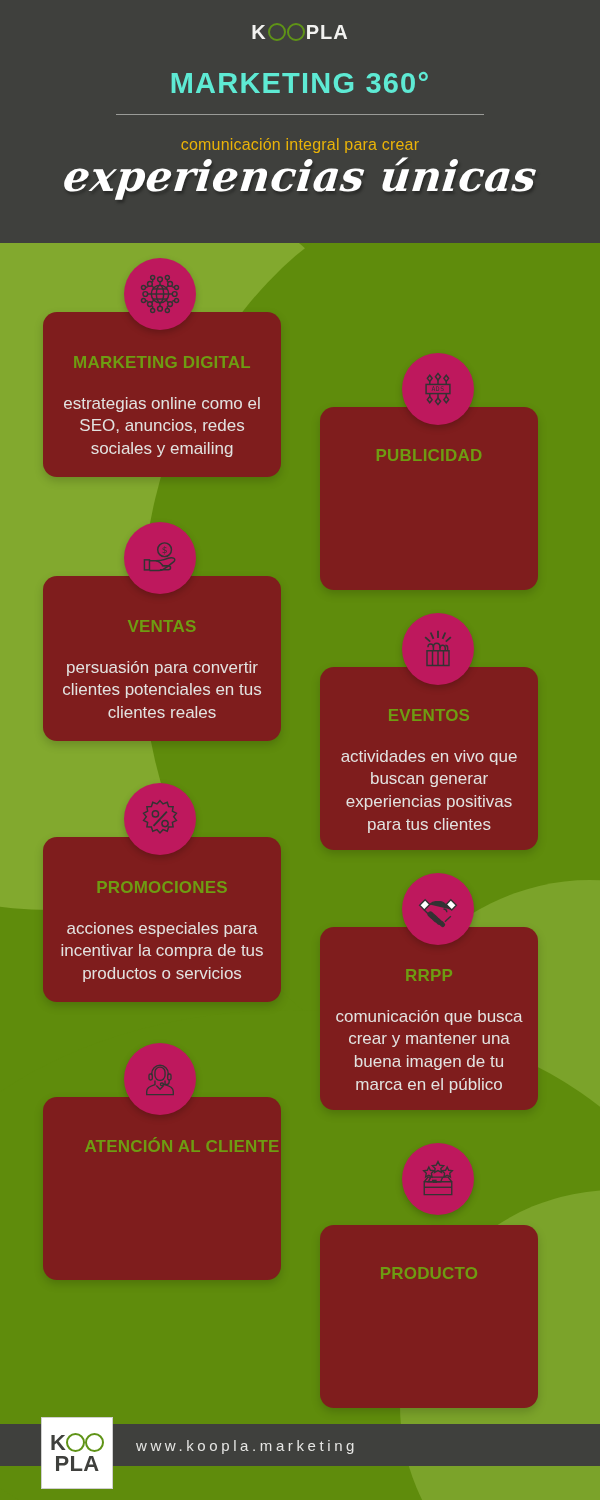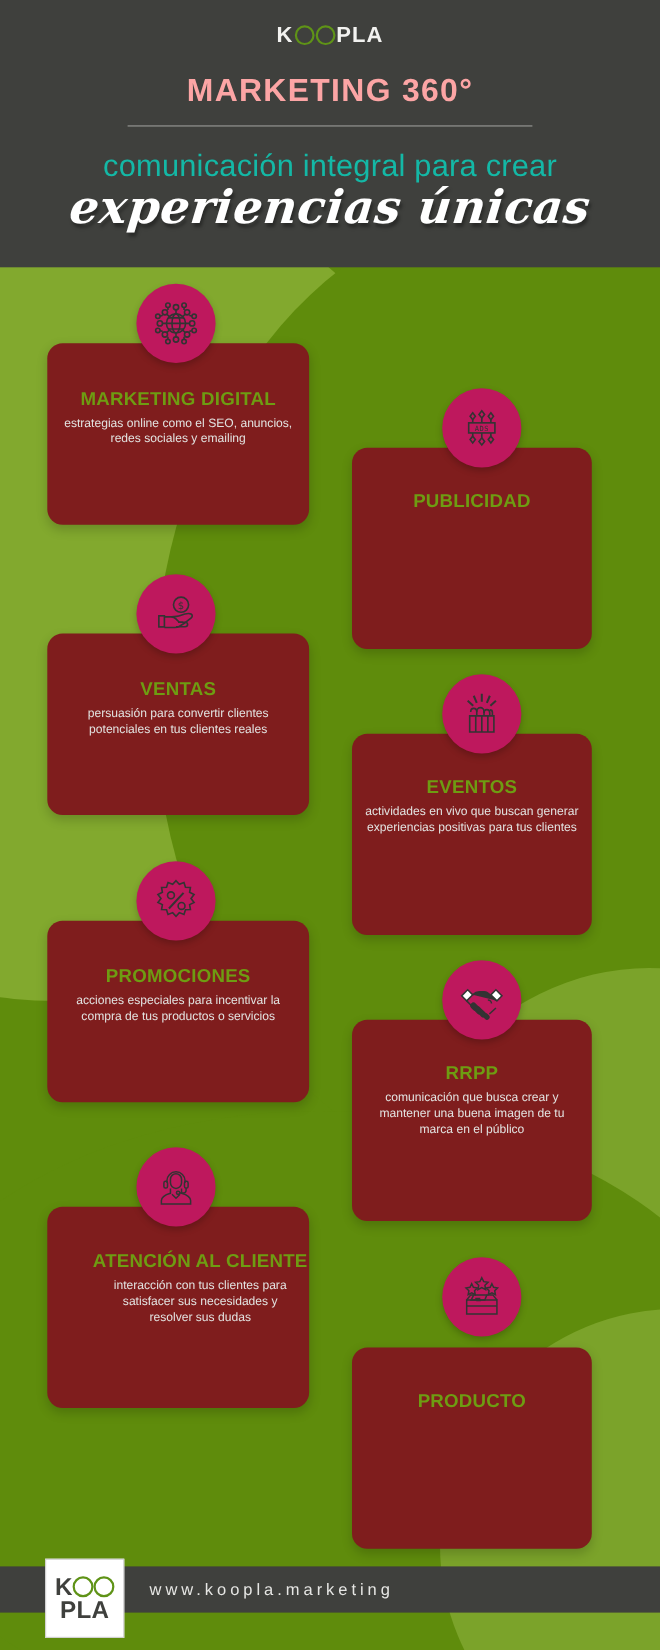--- a/index.html
+++ b/index.html
@@ -54,29 +54,29 @@
   }
   .brand .k, .brand .pla{color:#f2f2f0;}
   .brand .oo{display:inline-flex;gap:1px;margin:0 1px;}
   .ring{
     width:14px;height:14px;border:2.2px solid #5f9317;border-radius:50%;
     display:inline-block;
   }
   .title{
     margin-top:27px;
     font-size:29px;font-weight:700;letter-spacing:1.2px;
-    color:#fca5a5;line-height:1;
+    color:#5eead4;line-height:1;
   }
   .rule{
     width:368px;height:1px;background:#9a9b98;
     margin:16px auto 0 auto;
   }
   .subtitle{
     margin-top:22px;
-    font-size:28px;font-weight:400;color:#14b8a6;line-height:1;
+    font-size:16px;font-weight:400;color:#eab308;line-height:1;
     letter-spacing:0.2px;
   }
   .script{
     margin-top:2px;
     font-family:"DejaVu Serif", serif;
     font-style:italic;font-weight:700;
     font-size:42px;color:#ffffff;line-height:1.05;
     letter-spacing:0.5px;
     text-shadow:2px 3px 3px rgba(0,0,0,.35);
     transform:skewX(-6deg);
@@ -94,22 +94,22 @@
   }
   .card.left{left:43px;width:238px;}
   .card.right{left:320px;width:218px;}
   .card-title{
     color:#6e9c12;
     font-size:17px;font-weight:700;letter-spacing:0.2px;
     line-height:1.1;
   }
   .card-desc{
     color:#e2e2e0;
-    font-size:11px;font-weight:400;line-height:1.33;
-    margin-top:5px;padding:0 12px;
+    font-size:17px;font-weight:400;line-height:1.33;
+    margin-top:20px;padding:0 12px;
   }
   .icon-badge{
     position:absolute;
     width:72px;height:72px;border-radius:50%;
     background:#be185d;
     box-shadow:0 3px 7px rgba(0,0,0,.22);
     display:flex;align-items:center;justify-content:center;
     z-index:6;
   }
   .icon-badge svg{display:block;}
@@ -320,21 +320,20 @@
       <rect x="12" y="18.5" width="3.6" height="6.6" rx="1.6"></rect>
       <rect x="32.4" y="18.5" width="3.6" height="6.6" rx="1.6"></rect>
       <path d="M34 25.1 v2.3 c0 1.4-1.2 2.6-2.6 2.6 h-4.4"></path>
       <rect x="24.5" y="28.4" width="3.2" height="2.8" rx="1.2"></rect>
       <path d="M18.5 25.6 c0 2.6 0 3.8 0 4.6 -4.6 1.3-9 3.7-9 7.4 v3.4 h29 v-3.4 c0-3.7-4.4-6.1-9-7.4 0-0.8 0-2 0-4.6"></path>
       <path d="M20 31.2 l4 4 4-4"></path>
     </svg>
   </div>
   <div class="card left" style="top:1097px;height:183px;padding-top:41px;padding-left:40px;">
     <div class="card-title">ATENCIÓN AL CLIENTE</div>
-    <div class="card-desc">interacción con tus clientes para satisfacer sus necesidades y resolver sus dudas</div>
   </div>
 
   <div class="icon-badge" style="left:402px;top:1143px;">
     <svg width="44" height="44" viewBox="0 0 48 48" fill="none" stroke="#333" stroke-width="1.5">
       <path d="M24 5 l1.9 3.9 4.3 0.6 -3.1 3 0.7 4.3 -3.8-2 -3.8 2 0.7-4.3 -3.1-3 4.3-0.6 z"></path>
       <path d="M14 11 l1.7 3.5 3.9 0.6 -2.8 2.7 0.7 3.9 -3.5-1.8 -3.5 1.8 0.7-3.9 -2.8-2.7 3.9-0.6 z"></path>
       <path d="M34 11 l1.7 3.5 3.9 0.6 -2.8 2.7 0.7 3.9 -3.5-1.8 -3.5 1.8 0.7-3.9 -2.8-2.7 3.9-0.6 z"></path>
       <path d="M9 27 h30 v14 h-30 z"></path>
       <path d="M9 27 l4-5 h22 l4 5"></path>
       <path d="M16 22 l-2.5 5 h13.5 l2-5"></path>

